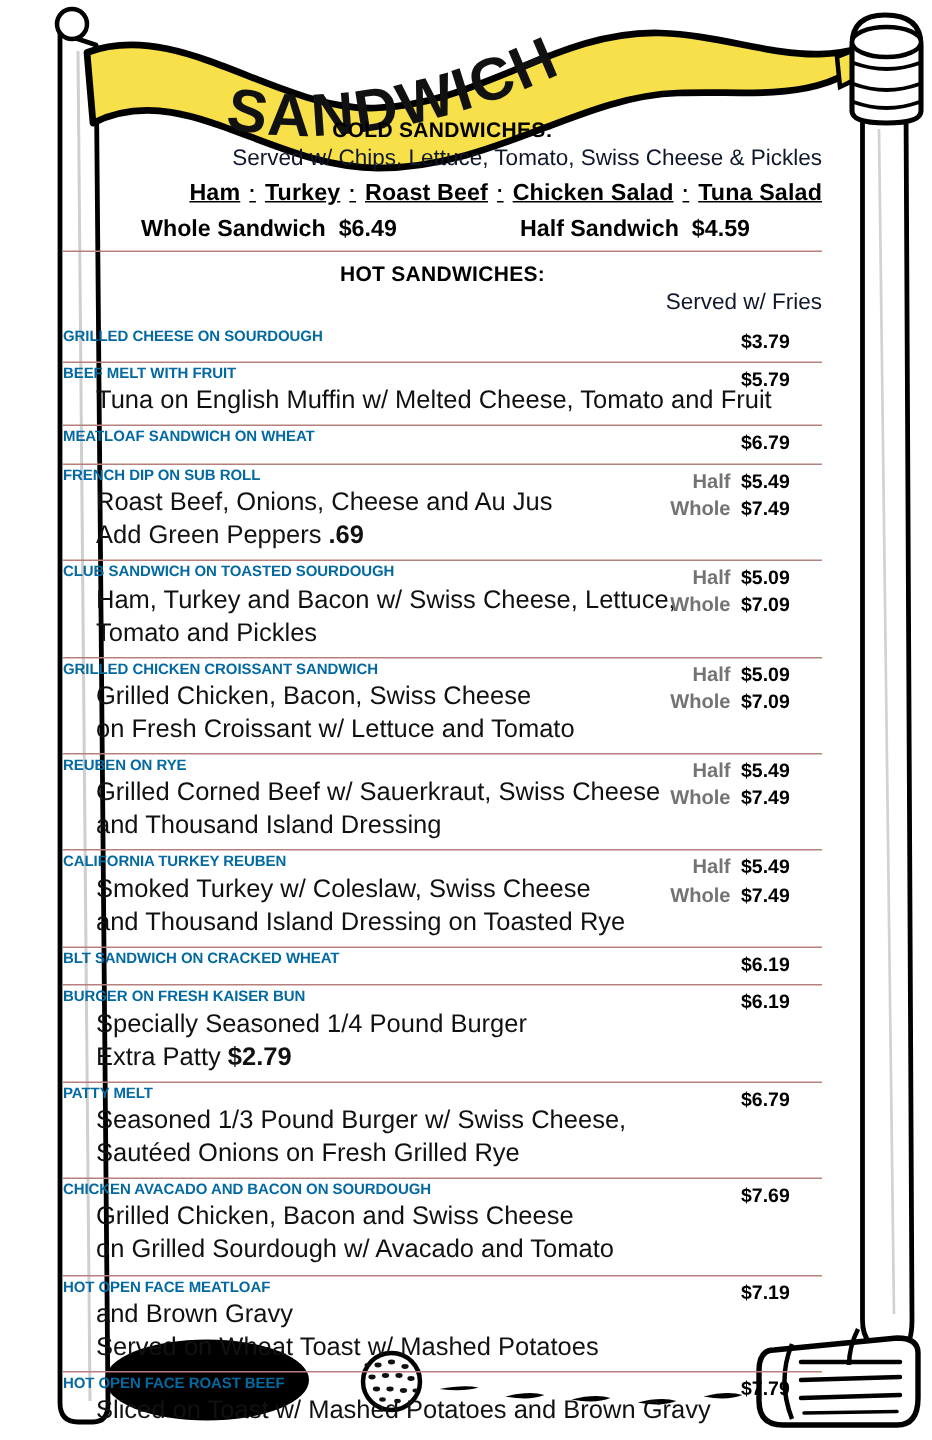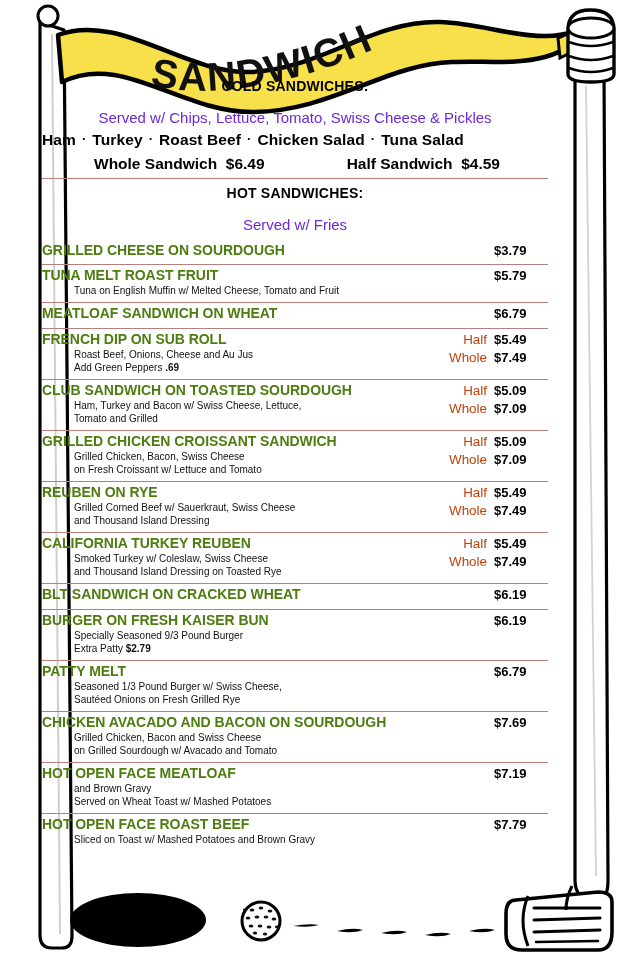--- a/index.html
+++ b/index.html
@@ -37,32 +37,33 @@
 
   .sec-head {
     text-align: center;
     font-weight: bold;
     font-size: 14px;
     color: #000;
     letter-spacing: .2px;
     line-height: 1.2;
   }
   .sec-sub {
-    text-align: center;
+    text-align: right;
     font-size: 15px;
-    color: #6d28d9;
+    color: #0f172a;
     line-height: 1.3;
-    margin-top: 13px;
+    margin-top: 1px;
   }
   .cold-list {
-    text-align: left;
+    text-align: right;
     font-weight: bold;
     font-size: 15.5px;
     margin-top: 4px;
     letter-spacing: .1px;
+    text-decoration: underline;
   }
   .cold-list .dot {
     font-weight: bold;
     padding: 0 6px;
     font-size: 13px;
     vertical-align: 2px;
   }
   .cold-prices {
     display: flex;
     justify-content: space-between;
@@ -99,45 +100,45 @@
     flex-direction: column;
     justify-content: center;
     align-items: flex-end;
     padding-left: 8px;
     min-height: 100%;
   }
   .item.single .item-right { justify-content: center; }
 
   .title {
     font-weight: bold;
-    font-size: 14px;
-    color: #4d7c0f;
+    font-size: 10px;
+    color: #0369a1;
     line-height: 1.22;
     letter-spacing: -.05px;
     white-space: nowrap;
   }
   .desc {
-    font-size: 10px;
+    font-size: 17px;
     color: #111;
     line-height: 1.30;
-    padding-left: 32px;
+    padding-left: 22px;
     white-space: nowrap;
   }
   .desc b { font-weight: bold; }
   .pricerow {
     display: flex;
     align-items: baseline;
     justify-content: flex-end;
     white-space: nowrap;
     line-height: 1.35;
   }
   .plabel {
-    font-weight: normal;
+    font-weight: bold;
     font-size: 13.4px;
-    color: #c2410c;
+    color: #737373;
     margin-right: 7px;
   }
   .pval {
     font-weight: bold;
     font-size: 13px;
     color: #000;
     min-width: 54px;
     text-align: left;
   }
 </style>
@@ -255,21 +256,21 @@
             </div>
             <div class="item-right">
               <div class="pricerow">
                 <span class="pval">$3.79</span>
               </div>
             </div>
           </div>
           <div class="rule thin"></div>
           <div class="item single">
             <div class="item-left">
-              <div class="title">TUNA MELT ROAST FRUIT</div>
+              <div class="title">BEEF MELT WITH FRUIT</div>
               <div class="desc">Tuna on English Muffin w/ Melted Cheese, Tomato and Fruit</div>
             </div>
             <div class="item-right">
               <div class="pricerow">
                 <span class="pval">$5.79</span>
               </div>
             </div>
           </div>
           <div class="rule thin"></div>
           <div class="item single">
@@ -298,21 +299,21 @@
                 <span class="plabel">Whole</span>
                 <span class="pval">$7.49</span>
               </div>
             </div>
           </div>
           <div class="rule thin"></div>
           <div class="item">
             <div class="item-left">
               <div class="title">CLUB SANDWICH ON TOASTED SOURDOUGH</div>
               <div class="desc">Ham, Turkey and Bacon w/ Swiss Cheese, Lettuce,</div>
-              <div class="desc">Tomato and Grilled</div>
+              <div class="desc">Tomato and Pickles</div>
             </div>
             <div class="item-right">
               <div class="pricerow">
                 <span class="plabel">Half</span>
                 <span class="pval">$5.09</span>
               </div>
               <div class="pricerow">
                 <span class="plabel">Whole</span>
                 <span class="pval">$7.09</span>
               </div>
@@ -380,21 +381,21 @@
             <div class="item-right">
               <div class="pricerow">
                 <span class="pval">$6.19</span>
               </div>
             </div>
           </div>
           <div class="rule thin"></div>
           <div class="item single">
             <div class="item-left">
               <div class="title">BURGER ON FRESH KAISER BUN</div>
-              <div class="desc">Specially Seasoned 9/3 Pound Burger</div>
+              <div class="desc">Specially Seasoned 1/4 Pound Burger</div>
               <div class="desc">Extra Patty <b>$2.79</b></div>
             </div>
             <div class="item-right">
               <div class="pricerow">
                 <span class="pval">$6.19</span>
               </div>
             </div>
           </div>
           <div class="rule thin"></div>
           <div class="item single">

